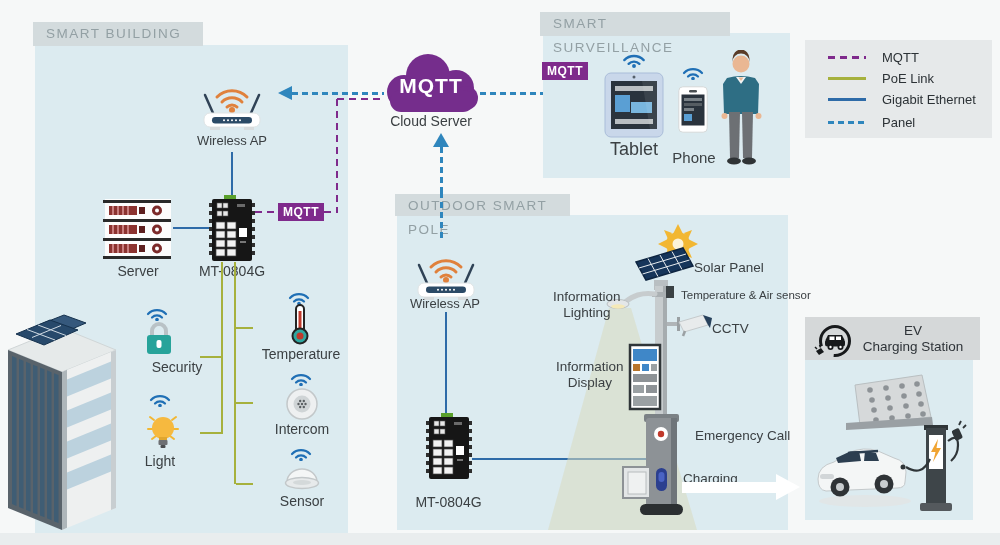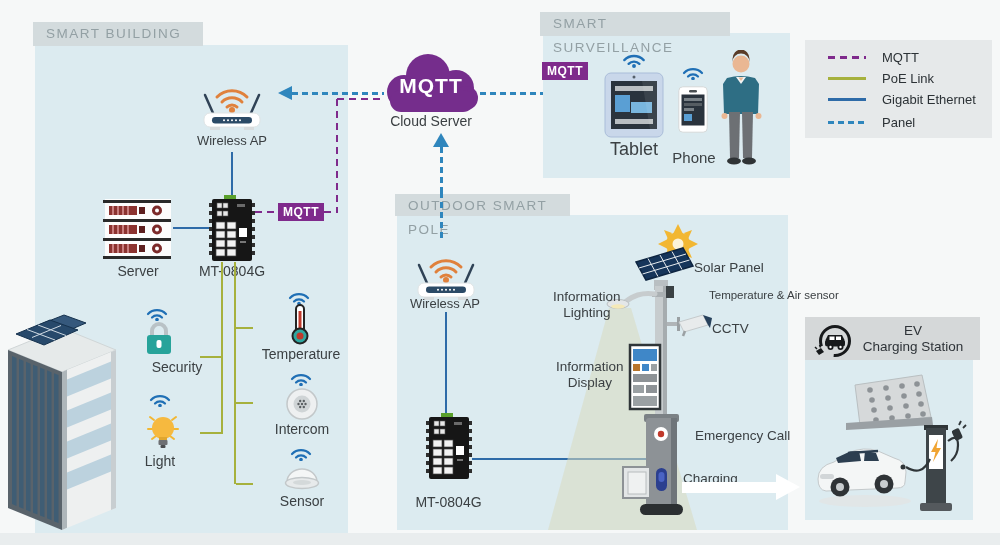--- a/index.html
+++ b/index.html
@@ -528,21 +528,21 @@
       <rect x="111" y="246" width="11" height="23" rx="5.5" fill="#2b3f8f"></rect>
       <rect x="113.5" y="250" width="6" height="10" rx="3" fill="#4a63c4"></rect>
       <rect x="95" y="282" width="43" height="11" rx="5.5" fill="#2b2f31"></rect>
 
       <rect x="78" y="245" width="27" height="31" fill="#e3e6e7" stroke="#8d9296" stroke-width="2"></rect>
       <rect x="83" y="250" width="18" height="22" fill="#eff1f1" stroke="#b8bcbe"></rect>
     </svg>
   </div>
 
   <div class="lbl-l" style="left:694px;top:260px;">Solar Panel</div>
-  <div class="lbl-l" style="left:681px;top:287px;font-size:11.5px;white-space:nowrap;margin-left:28px;">Temperature &amp; Air sensor</div>
+  <div class="lbl-l" style="left:681px;top:287px;font-size:11.5px;white-space:nowrap;">Temperature &amp; Air sensor</div>
   <div class="lbl-l" style="left:712px;top:321px;">CCTV</div>
   <div class="lbl-l" style="left:553px;top:289px;">
     <div>Information</div>
     <div>Lighting</div>
   </div>
   <div class="lbl-l" style="left:556px;top:359px;">
     <div>Information</div>
     <div>Display</div>
   </div>
   <div class="lbl-l" style="left:683px;top:428px;margin-left:12px;">Emergency Call</div>

